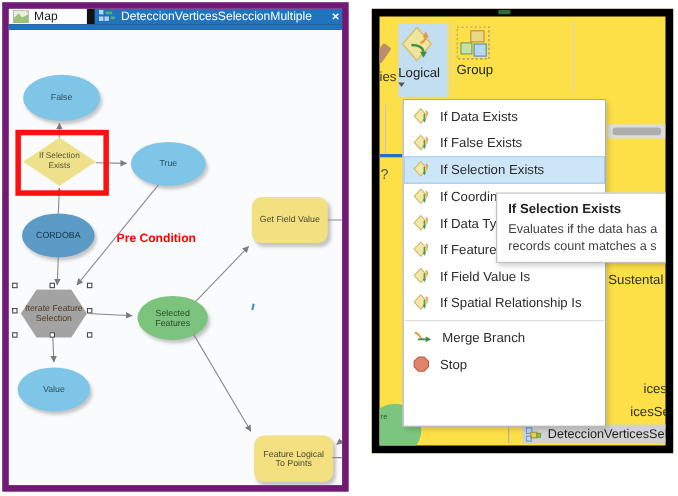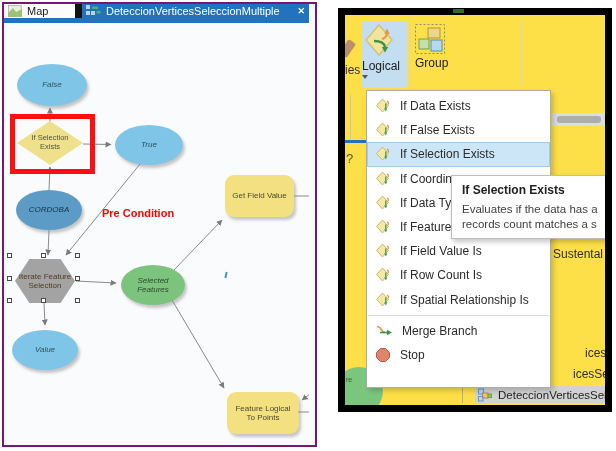--- a/index.html
+++ b/index.html
@@ -1,34 +1,34 @@
 <!DOCTYPE html>
 <html><head>
 <meta charset="utf-8">
 <style>
   * { margin:0; padding:0; box-sizing:border-box; }
   body { font-family:"Liberation Sans", sans-serif; background:#fff; }
   .screen { position:relative; width:616px; height:451px; background:#fff; overflow:hidden; }
   .abs { position:absolute; }
 
   
-  .lp { left:2px; top:2px; width:315px; height:445px; border:2px solid #701a75;
+  .lp { left:2px; top:2px; width:315px; height:445px; border:6px solid #701a75;
         background:#FAFBFC; overflow:hidden; }
   .lp-in { position:relative; width:100%; height:100%; }
   .tabbar { position:absolute; left:0; top:0; width:305px; height:19px; background:#121212; }
   .tab { position:absolute; top:0; height:14px; display:flex; align-items:center; gap:5px;
          font-size:11px; padding:0 4px; white-space:nowrap; overflow:hidden; }
   .tab-map { left:0; width:71px; background:#FCFCFC; color:#1a1a1a; }
   .tab-model { left:78px; width:227px; background:#2273BE; color:#fff; }
   .tab-strip { position:absolute; left:0; top:14px; width:305px; height:5px; background:#2273BE; }
   .tab-close { margin-left:auto; font-size:9px; font-weight:bold; color:#fff; cursor:default; }
 
   .node { position:absolute; display:flex; align-items:center; justify-content:center;
           text-align:center; font-size:8px; line-height:1.15; }
-  .ell { border-radius:50%; box-shadow:2px 3px 3px rgba(110,110,110,.38);font-style:italic; }
+  .ell { border-radius:50%; box-shadow:2px 3px 3px rgba(110,110,110,.38); }
   .n-blue { background:#7EC5E8; color:#30505F; }
   .n-dblue { background:#5C9BC5; color:#14324A; }
   .n-green { background:#7CC47D; color:#2A4A2A; }
   .dia { background:#EFE18C; color:#55543A;
          clip-path:polygon(50% 0,100% 50%,50% 100%,0 50%);
          filter:drop-shadow(2px 3px 2px rgba(110,110,110,.4)); }
   .hexa { background:#a3a3a3; color:#4E3B20;
           clip-path:polygon(24% 0,76% 0,100% 50%,76% 100%,24% 100%,0 50%);
           filter:drop-shadow(2px 3px 2px rgba(110,110,110,.4)); }
   .tool { background:#F2E081; color:#4C4A2E; border-radius:9px;
@@ -296,26 +296,20 @@
         <div class="mi">
           <svg width="16" height="16">
               <use href="#dico"></use>
             </svg>
           <span class="mlabel">If Field Value Is</span>
         </div>
         <div class="mi">
           <svg width="16" height="16">
               <use href="#dico"></use>
             </svg>
-          <span class="mlabel">If Row Count Is</span>
-        </div>
-        <div class="mi">
-          <svg width="16" height="16">
-              <use href="#dico"></use>
-            </svg>
           <span class="mlabel">If Spatial Relationship Is</span>
         </div>
         <div class="msep"></div>
         <div class="mi tall">
           <svg width="18" height="16">
             <path d="M2 3.5 C7 3.5 6 9.5 10 9.5" stroke="#E8973F" stroke-width="1.6" fill="none"></path>
             <path d="M5 9.5 H12.5" stroke="#3E9147" stroke-width="1.6" fill="none"></path>
             <path d="M12 6.8 L17 9.5 L12 12.2 Z" fill="#3E9147"></path>
           </svg>
           <span class="mlabel">Merge Branch</span>

